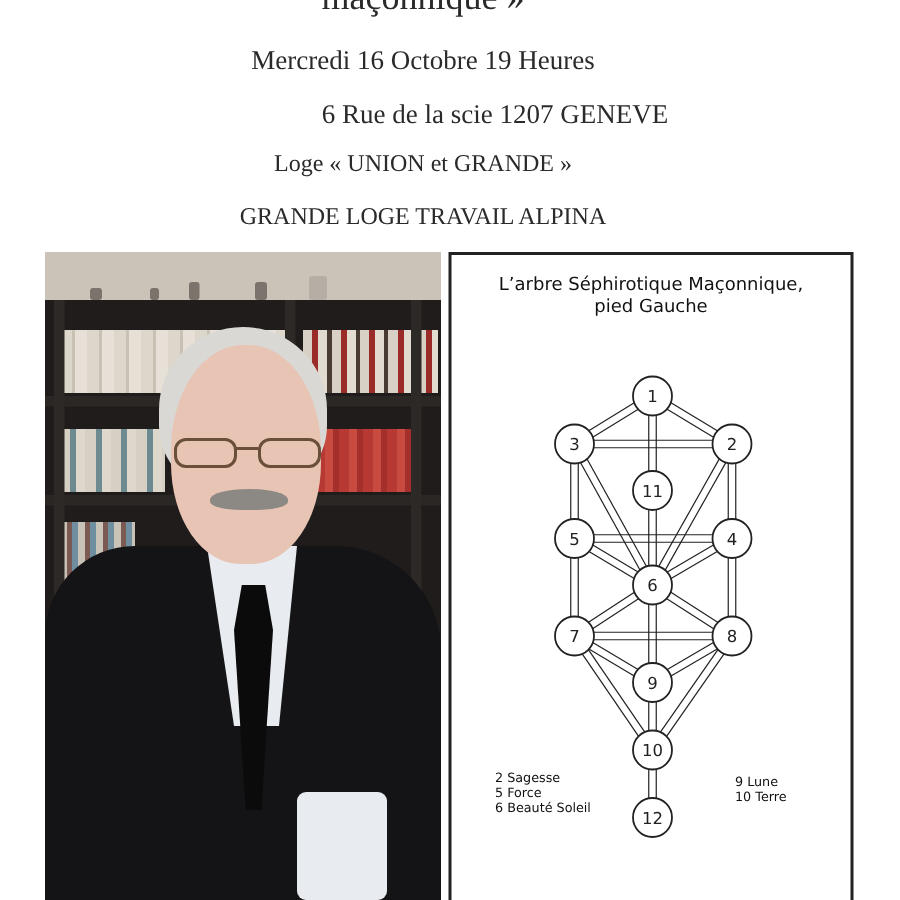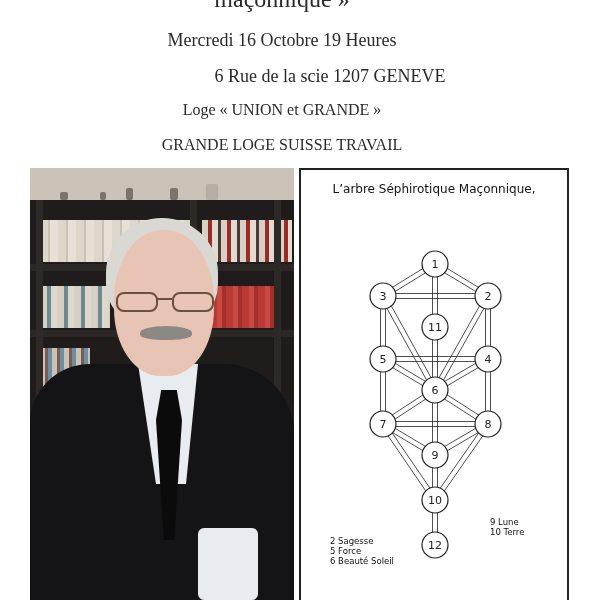--- a/index.html
+++ b/index.html
@@ -33,21 +33,21 @@
   #tree { position:absolute; left:0; top:0; }
   .legend { position:absolute; font-size:8.5px; line-height:10px; color:#111; }
 </style>
 </head>
 <body>
 
 <div class="line" id="title-cut">maçonnique »</div>
 <div class="line" id="l-date">Mercredi 16 Octobre  19 Heures</div>
 <div class="line" id="l-addr">6 Rue de la scie 1207 GENEVE</div>
 <div class="line" id="l-loge">Loge « UNION et GRANDE »</div>
-<div class="line" id="l-glsa">GRANDE LOGE SUISSE TRAVAIL</div>
+<div class="line" id="l-glsa">GRANDE LOGE TRAVAIL ALPINA</div>
 
 <div id="photo">
   <div class="wall"></div>
   <div class="ornament" style="left:30px;top:24px;width:8px;height:8px;"></div>
   <div class="ornament" style="left:70px;top:24px;width:6px;height:8px;"></div>
   <div class="ornament" style="left:96px;top:20px;width:7px;height:12px;"></div>
   <div class="ornament" style="left:140px;top:20px;width:8px;height:12px;"></div>
   <div class="ornament" style="left:176px;top:16px;width:12px;height:16px;background:#b5aea4;"></div>
   <div class="shelf-frame"></div>
   <div class="books" style="left:10px;top:52px;width:150px;background:repeating-linear-gradient(90deg,#ddd6cb 0 8px,#c9c1b4 8px 10px,#e6e0d6 10px 18px);"></div>
@@ -69,20 +69,21 @@
   <div class="head" style="left:84px;top:62px;width:100px;height:146px;"></div>
   <div class="glasses" style="left:86px;top:124px;width:38px;height:16px;"></div>
   <div class="glasses" style="left:142px;top:124px;width:38px;height:16px;"></div>
   <div style="position:absolute;left:126px;top:130px;width:16px;height:2px;background:#6a4f3a;"></div>
   <div class="moustache" style="left:110px;top:158px;width:52px;height:14px;"></div>
 </div>
 
 <div id="diagram">
   <div id="diagram-title">
     <div>L’arbre Séphirotique Maçonnique,</div>
+    <div>pied Gauche</div>
   </div>
   <svg id="tree" width="266" height="436">
       <line x1="132.7078272524152" y1="96.14016111318732" x2="185.7078272524152" y2="128.1401611131873" stroke="#222222" stroke-width="0.8"></line>
       <line x1="135.2921727475848" y1="91.85983888681268" x2="188.2921727475848" y2="123.85983888681268" stroke="#222222" stroke-width="0.8"></line>
       <line x1="132.68975643583917" y1="91.87085420823864" x2="80.68975643583916" y2="123.87085420823864" stroke="#222222" stroke-width="0.8"></line>
       <line x1="135.31024356416083" y1="96.12914579176136" x2="83.31024356416084" y2="128.12914579176135" stroke="#222222" stroke-width="0.8"></line>
       <line x1="82" y1="128.5" x2="187" y2="128.5" stroke="#222222" stroke-width="0.8"></line>
       <line x1="82" y1="123.5" x2="187" y2="123.5" stroke="#222222" stroke-width="0.8"></line>
       <line x1="131.5" y1="94" x2="131.5" y2="157" stroke="#222222" stroke-width="0.8"></line>
       <line x1="136.5" y1="94" x2="136.5" y2="157" stroke="#222222" stroke-width="0.8"></line>
@@ -144,21 +145,21 @@
       <text x="82" y="258" text-anchor="middle" font-size="11" font-family="DejaVu Sans, sans-serif" fill="#222">7</text>
       <circle cx="187" cy="254" r="13" fill="#fff" stroke="#222222" stroke-width="1.2"></circle>
       <text x="187" y="258" text-anchor="middle" font-size="11" font-family="DejaVu Sans, sans-serif" fill="#222">8</text>
       <circle cx="134" cy="285" r="13" fill="#fff" stroke="#222222" stroke-width="1.2"></circle>
       <text x="134" y="289" text-anchor="middle" font-size="11" font-family="DejaVu Sans, sans-serif" fill="#222">9</text>
       <circle cx="134" cy="330" r="13" fill="#fff" stroke="#222222" stroke-width="1.2"></circle>
       <text x="134" y="334" text-anchor="middle" font-size="11" font-family="DejaVu Sans, sans-serif" fill="#222">10</text>
       <circle cx="134" cy="375" r="13" fill="#fff" stroke="#222222" stroke-width="1.2"></circle>
       <text x="134" y="379" text-anchor="middle" font-size="11" font-family="DejaVu Sans, sans-serif" fill="#222">12</text>
     </svg>
-  <div class="legend" style="left:29px;top:366px;">
+  <div class="legend" style="left:29px;top:344px;">
     <div>2  Sagesse</div>
     <div>5  Force</div>
     <div>6  Beauté Soleil</div>
   </div>
   <div class="legend" style="left:189px;top:347px;">
     <div>9  Lune</div>
     <div>10 Terre</div>
   </div>
 </div>
 

